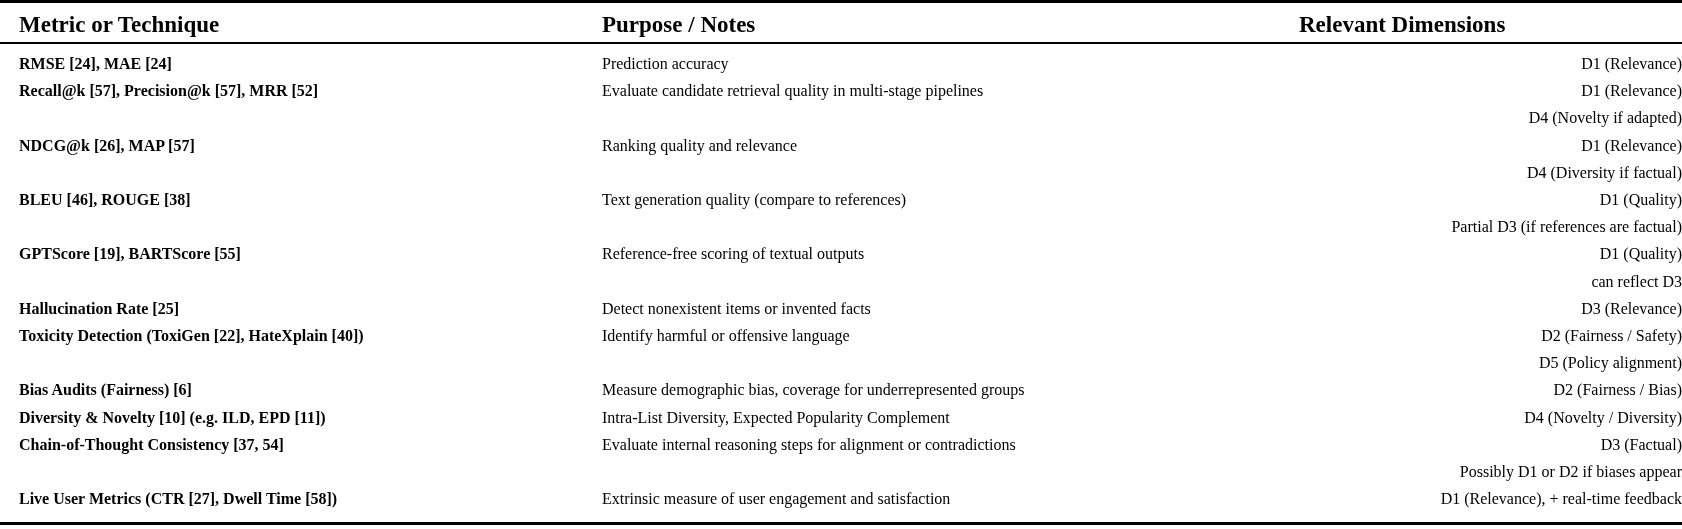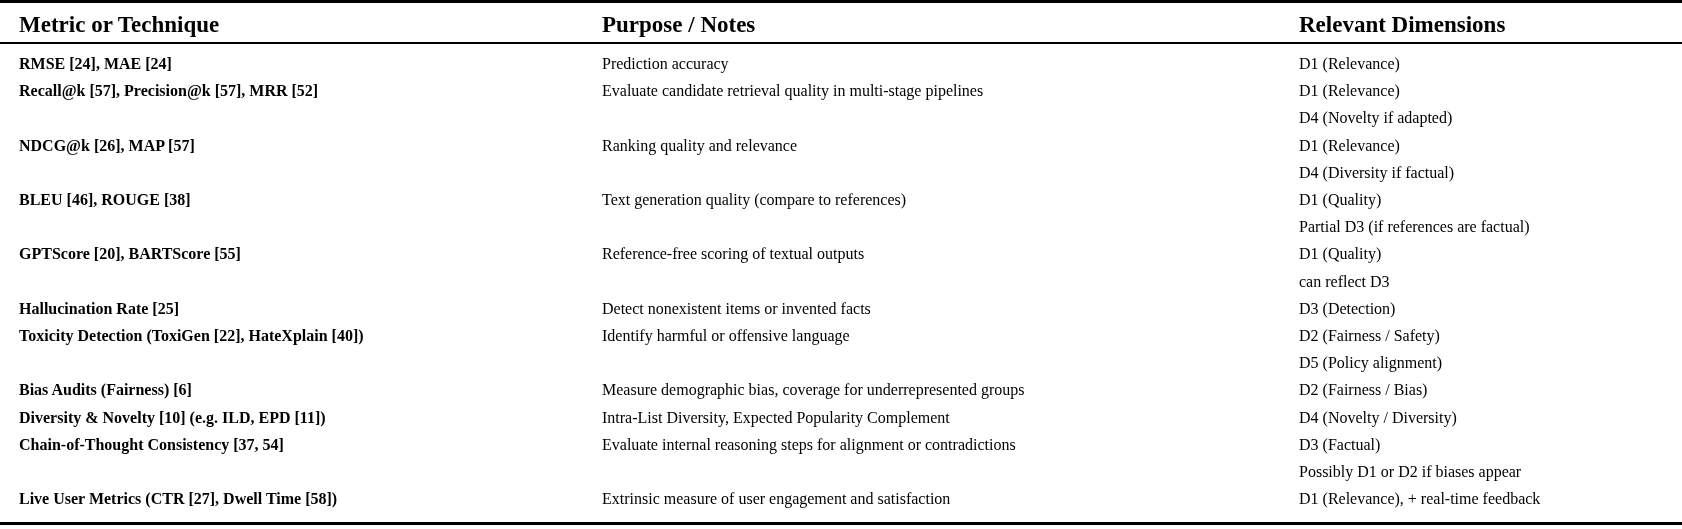--- a/index.html
+++ b/index.html
@@ -56,21 +56,21 @@
     font-size: 16px;
   }
   table.body-table td {
     vertical-align: top;
     padding: 0 0 0 19px;
     line-height: 27.2px;
     white-space: nowrap;
     overflow: visible;
   }
   td.metric-cell { font-weight: bold; }
-  .dim-line { line-height: 27.2px; white-space: nowrap; }
+  .dim-line { line-height: 27.2px; white-space: nowrap; text-align: right; }
 </style>
 </head>
 <body>
 
 <div id="page">
 
   <div class="rule toprule"></div>
 
   <div class="header-row">
     <span class="header-cell hc-metric">Metric or Technique</span>
@@ -112,32 +112,32 @@
         </tr>
         <tr>
           <td class="metric-cell">BLEU [46], ROUGE [38]</td>
           <td class="purpose-cell">Text generation quality (compare to references)</td>
           <td class="dims-cell">
             <div class="dim-line">D1 (Quality)</div>
             <div class="dim-line">Partial D3 (if references are factual)</div>
           </td>
         </tr>
         <tr>
-          <td class="metric-cell">GPTScore [20], BARTScore [55]</td>
+          <td class="metric-cell">GPTScore [19], BARTScore [55]</td>
           <td class="purpose-cell">Reference-free scoring of textual outputs</td>
           <td class="dims-cell">
             <div class="dim-line">D1 (Quality)</div>
             <div class="dim-line">can reflect D3</div>
           </td>
         </tr>
         <tr>
           <td class="metric-cell">Hallucination Rate [25]</td>
           <td class="purpose-cell">Detect nonexistent items or invented facts</td>
           <td class="dims-cell">
-            <div class="dim-line">D3 (Detection)</div>
+            <div class="dim-line">D3 (Relevance)</div>
           </td>
         </tr>
         <tr>
           <td class="metric-cell">Toxicity Detection (ToxiGen [22], HateXplain [40])</td>
           <td class="purpose-cell">Identify harmful or offensive language</td>
           <td class="dims-cell">
             <div class="dim-line">D2 (Fairness / Safety)</div>
             <div class="dim-line">D5 (Policy alignment)</div>
           </td>
         </tr>

